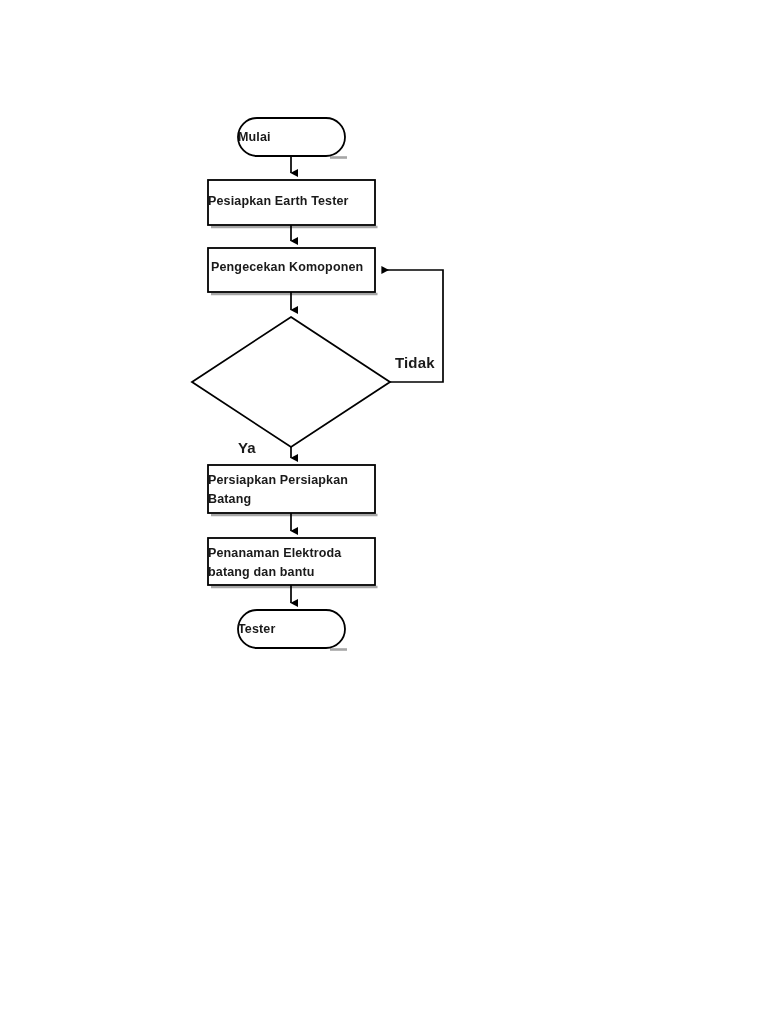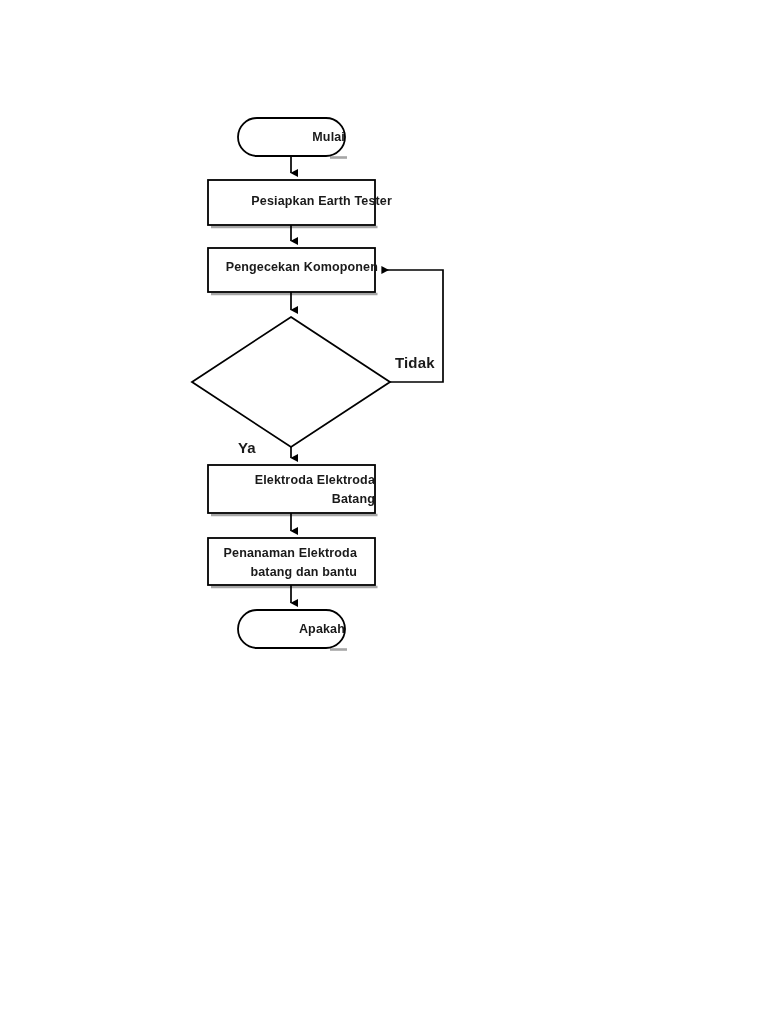--- a/index.html
+++ b/index.html
@@ -26,21 +26,21 @@
     position: absolute;
     left: 0;
     top: 0;
     width: 768px;
     height: 1024px;
     display: block;
   }
   
   .node-text {
     position: absolute;
-    text-align: right;
+    text-align: left;
     color: #1a1a1a;
     font-family: "Liberation Sans", sans-serif;
     font-size: 12.5px;
     font-weight: 600;
     line-height: 19px;
     letter-spacing: 0.15px;
     white-space: pre-line;
     pointer-events: none;
   }
   .edge-label {
@@ -109,27 +109,27 @@
     </g>
   </svg>
 
   <div class="node-text" style="left:238px; top:128px; width:107px;">Mulai</div>
 
   <div class="node-text" style="left:208px; top:192px; width:184px;">Pesiapkan Earth Tester</div>
 
   <div class="node-text" style="left:211px; top:258px; width:167px;">Pengecekan Komoponen</div>
 
 
-  <div class="node-text" style="left:208px; top:471px; width:167px;">Elektroda Elektroda
+  <div class="node-text" style="left:208px; top:471px; width:167px;">Persiapkan Persiapkan
 Batang</div>
 
   <div class="node-text" style="left:208px; top:544px; width:149px;">Penanaman Elektroda
 batang dan bantu</div>
 
-  <div class="node-text" style="left:238px; top:620px; width:107px;">Apakah</div>
+  <div class="node-text" style="left:238px; top:620px; width:107px;">Tester</div>
 
   <div class="edge-label" style="left:395px; top:355px;">Tidak</div>
 
   <div class="edge-label" style="left:238px; top:440px;">Ya</div>
 
   <div class="hit" style="left:238px; top:118px; width:107px; height:38px;"></div>
   <div class="hit" style="left:208px; top:180px; width:167px; height:45px;"></div>
   <div class="hit" style="left:208px; top:248px; width:167px; height:44px;"></div>
   <div class="hit" style="left:192px; top:317px; width:198px; height:130px;"></div>
   <div class="hit" style="left:208px; top:465px; width:167px; height:48px;"></div>

